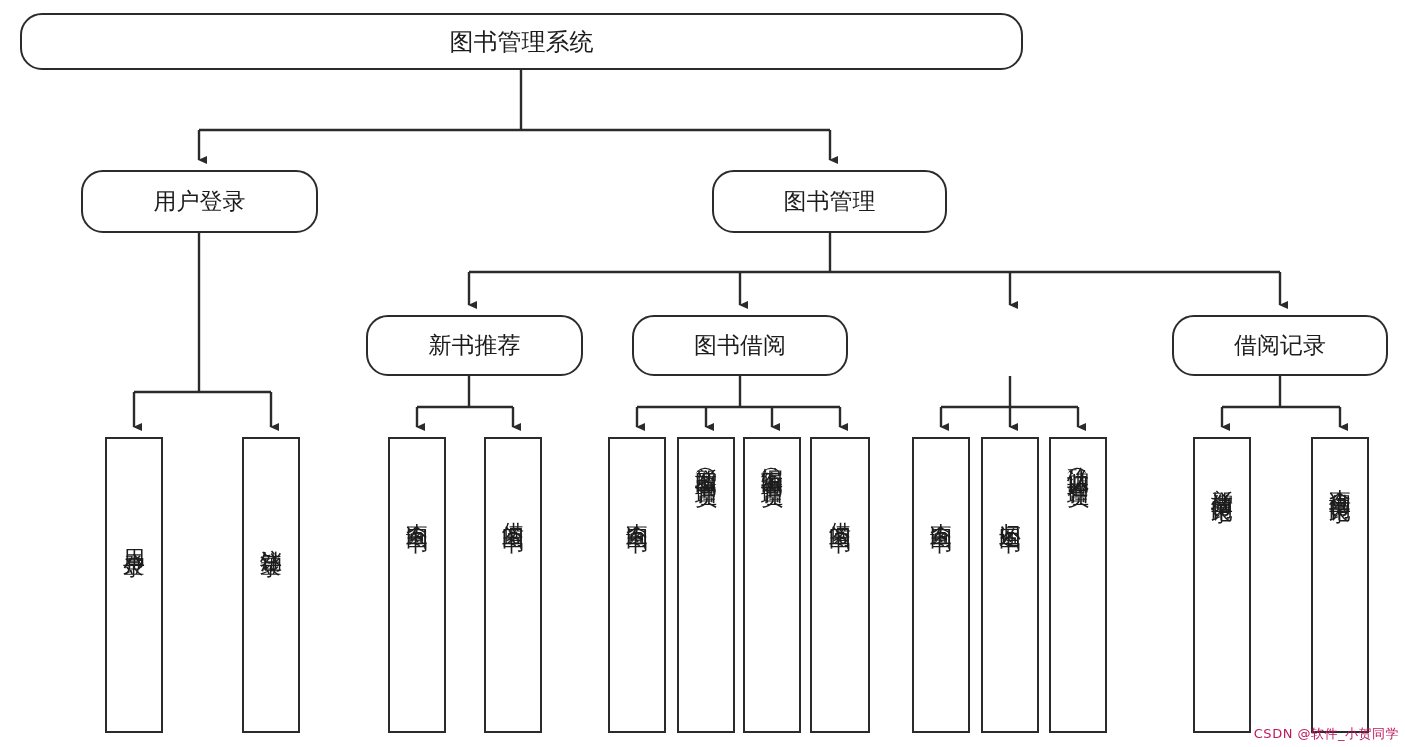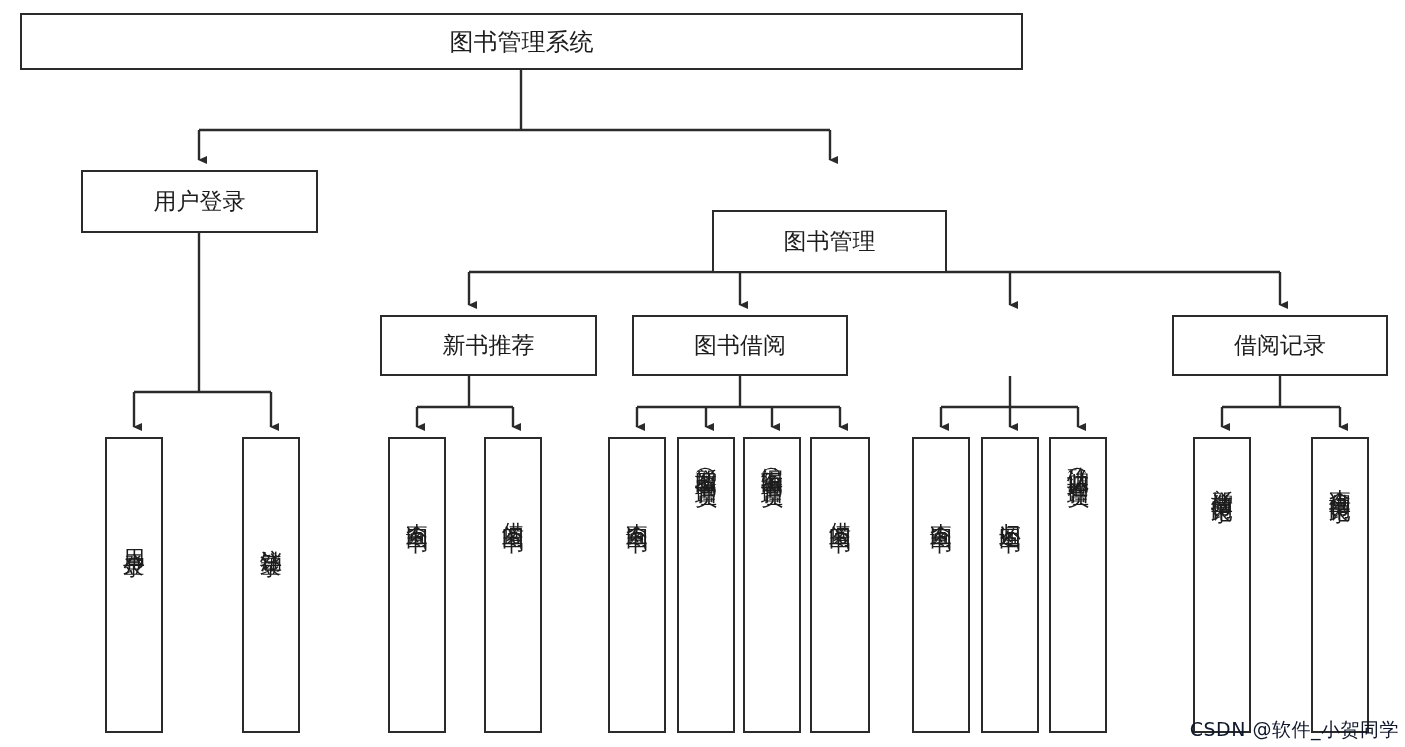--- a/index.html
+++ b/index.html
@@ -16,21 +16,21 @@
     position:absolute;
     box-sizing:border-box;
     background:#ffffff;
     border:2px solid #2b2b2b;
     display:flex;
     align-items:center;
     justify-content:center;
     color:#1c1c1c;
     z-index:2;
   }
-  .node.h{ font-size:23px; line-height:1; }
+  .node.h{ font-size:23px; line-height:1;border-radius:22px; }
   .node.root{ font-size:24px; }
 
   
   .node.v{
     font-size:22px;
     align-items:flex-start;
     justify-content:center;
     padding-top:6px;
   }
   .node.v .vtext{
@@ -41,22 +41,22 @@
     white-space:nowrap;
   }
   .node.v.mid .vtext{ padding-top:86px; }
   .node.v.mid2 .vtext{ padding-top:60px; }
   .node.v.top .vtext{ padding-top:4px; }
   .node.v.t2 .vtext{ padding-top:26px; }
 
   .watermark{
     position:absolute;
     right:6px;bottom:4px;
-    font-size:19px;
-    color:#0f172a;
+    font-size:13px;
+    color:#be185d;
     letter-spacing:.5px;
     z-index:3;
     white-space:nowrap;
   }
 </style>
 </head>
 <body>
 
 <div id="diagram">
 
@@ -110,25 +110,25 @@
     </g>
   </svg>
 
   <div class="node h root" style="left:20px;top:13px;width:1003px;height:57px;">
     <span>图书管理系统</span>
   </div>
 
   <div class="node h" style="left:81px;top:170px;width:237px;height:63px;">
     <span>用户登录</span>
   </div>
-  <div class="node h" style="left:712px;top:170px;width:235px;height:63px;margin-top:40px;">
+  <div class="node h" style="left:712px;top:170px;width:235px;height:63px;">
     <span>图书管理</span>
   </div>
 
-  <div class="node h" style="left:380px;top:315px;width:217px;height:61px;">
+  <div class="node h" style="left:366px;top:315px;width:217px;height:61px;">
     <span>新书推荐</span>
   </div>
   <div class="node h" style="left:632px;top:315px;width:216px;height:61px;align-items:center;">
     <span>图书借阅</span>
   </div>
   <div class="node h" style="left:1172px;top:315px;width:216px;height:61px;">
     <span>借阅记录</span>
   </div>
 
   <div class="node v mid" style="left:105px;top:437px;width:58px;height:296px;">

